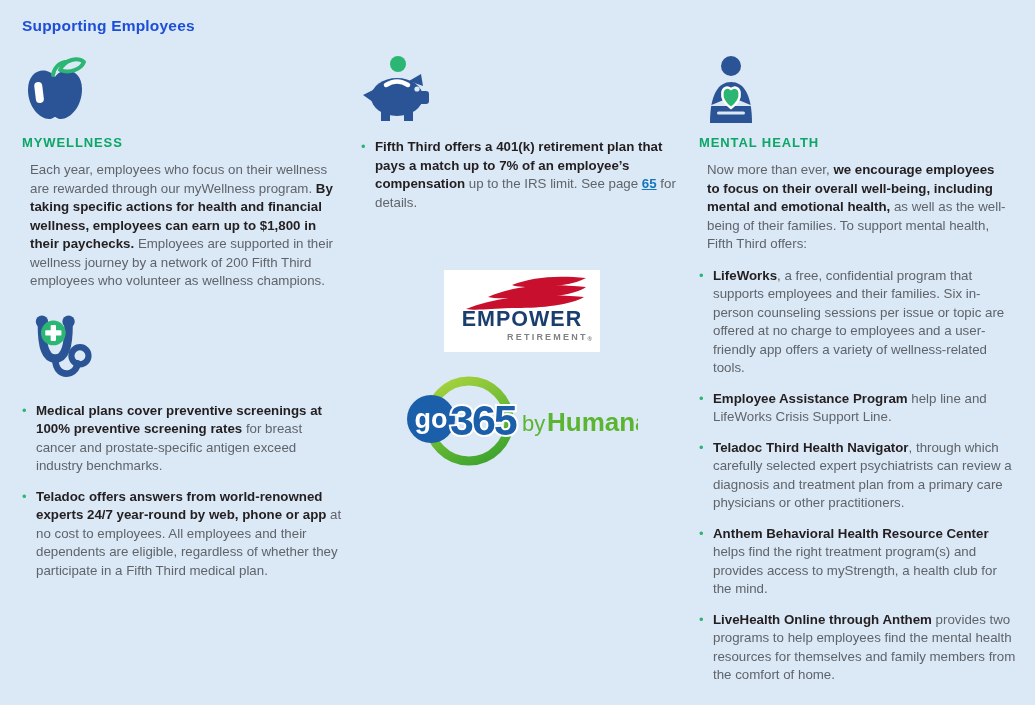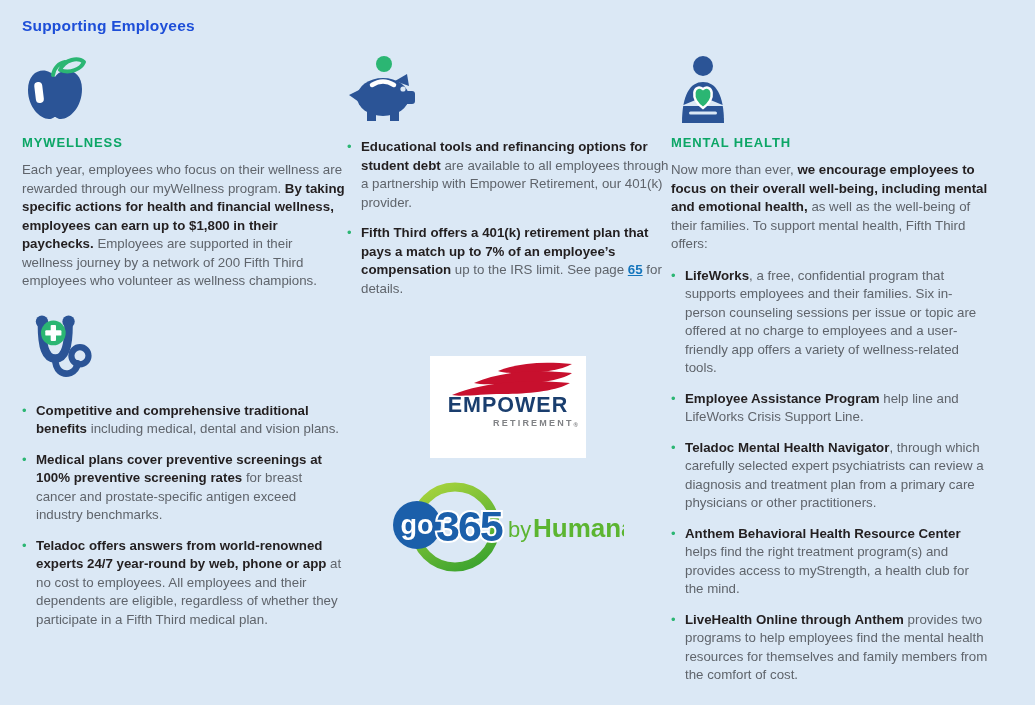--- a/index.html
+++ b/index.html
@@ -7,46 +7,46 @@
     width:1035px;height:705px;overflow:hidden;
     background:#dbe8f5;
     font-family:"Liberation Sans", sans-serif;
     -webkit-font-smoothing:antialiased;
   }
   .page{padding:17px 23px 0 22px;}
   .page-title{
     color:#1d4ed8;font-size:15.5px;font-weight:bold;letter-spacing:.2px;
     margin:0 0 16px 0;
   }
-  .columns{display:grid;grid-template-columns:323px 322px 318px;column-gap:2px;}
+  .columns{display:grid;grid-template-columns:323px 322px 318px;column-gap:16px;}
   .col1{width:323px;margin-right:10px;}
   .col2{width:322px;margin-right:17px;}
   .col3{width:318px;}
   .icon-wrap{height:72px;margin:2px 0 10px 0;display:flex;align-items:flex-end;}
   .icon-wrap svg{display:block;}
   .section-heading{
     color:#0ca666;font-size:13px;font-weight:bold;letter-spacing:.9px;
     margin:0 0 11px 0;
   }
   .body-text, li{
-    color:#5f646b;font-size:13.3px;line-height:18.5px;margin:0;
+    color:#5f646b;font-size:13.3px;line-height:18.5px;margin:8px;
   }
   .seg-b{color:#231f20;font-weight:bold;}
   .seg-link{color:#1475bc;font-weight:bold;text-decoration:underline;cursor:pointer;}
   ul.bullets{list-style:none;margin:13px 0 0 0;padding:0;}
   ul.bullets li{position:relative;padding-left:14px;margin:0 0 12px 0;}
   ul.bullets li::before{
     content:"\2022";position:absolute;left:0;top:0;
     color:#2bb673;font-size:13px;line-height:18.5px;
   }
   .physical-block{margin-top:22px;}
   .physical-block .icon-wrap{height:76px;}
   .logos{display:flex;flex-direction:column;align-items:center;margin-top:58px;}
   .empower-box{
-    width:156px;height:102px;background:#ffffff;
+    width:156px;height:82px;background:#ffffff;
     display:flex;flex-direction:column;align-items:center;justify-content:flex-start;
     padding:6px 8px 0 8px;box-sizing:border-box;
   }
   .empower-word{
     color:#1a3e6e;font-size:21.5px;font-weight:bold;letter-spacing:1px;
     line-height:22px;margin-top:-2px;white-space:nowrap;
   }
   .empower-sub{
     align-self:flex-end;color:#808285;font-size:9px;font-weight:bold;
     letter-spacing:2.2px;margin-top:2px;white-space:nowrap;
@@ -87,21 +87,20 @@
             <circle cx="33" cy="21" r="13" fill="#2bb673"></circle>
             <rect x="30.2" y="12.5" width="5.6" height="17" rx="1" fill="#ffffff"></rect>
             <rect x="24.5" y="18.2" width="17" height="5.6" rx="1" fill="#ffffff"></rect>
             <path d="M35 48 C35 60 42 66 51 63 C56 61 58 57 58.5 53" fill="none" stroke="#2b5496" stroke-width="7" stroke-linecap="round"></path>
             <circle cx="61" cy="45" r="9" fill="none" stroke="#2b5496" stroke-width="6.5"></circle>
           </svg>
         </div>
 
 
         <ul class="bullets">
-          <li><span class="seg-b">Competitive and comprehensive traditional benefits</span><span> including medical, dental and vision plans.</span></li>
           <li><span class="seg-b">Medical plans cover preventive screenings at 100% preventive screening rates</span><span> for breast cancer and prostate-specific antigen exceed industry benchmarks.</span></li>
           <li><span class="seg-b">Teladoc offers answers from world-renowned experts 24/7 year-round by web, phone or app</span><span> at no cost to employees. All employees and their dependents are eligible, regardless of whether they participate in a Fifth Third medical plan.</span></li>
         </ul>
       </div>
     </section>
 
     <section class="col2">
 
       <div class="icon-wrap">
         <svg width="70" height="70" viewBox="0 0 70 70" aria-hidden="true">
@@ -113,21 +112,20 @@
           <rect x="20" y="57" width="9" height="9" fill="#2b5496"></rect>
           <rect x="43" y="57" width="9" height="9" fill="#2b5496"></rect>
           <path d="M25 30 Q36 23 47 30" fill="none" stroke="#ffffff" stroke-width="4.5" stroke-linecap="round"></path>
           <circle cx="56" cy="34" r="2.6" fill="#dbe8f5"></circle>
         </svg>
       </div>
 
 
 
       <ul class="bullets">
-        <li><span class="seg-b">Educational tools and refinancing options for student debt</span><span> are available to all employees through a partnership with Empower Retirement, our 401(k) provider.</span></li>
         <li><span class="seg-b">Fifth Third offers a 401(k) retirement plan that pays a match up to 7% of an employee’s compensation</span><span> up to the IRS limit. See page </span><span class="seg-link">65</span><span> for details.</span></li>
       </ul>
 
       <div class="logos">
 
         <div class="empower-box">
           <svg width="132" height="34" viewBox="0 0 132 34" aria-hidden="true">
             <path d="M56 9 C76 1 100 -1 130 2 C120 8 98 11 80 11 C70 11 61 11 56 9 Z" fill="#c8102e"></path>
             <path d="M32 21 C57 10 88 7 130 11 C119 19 92 22 68 22 C52 22 38 23 32 21 Z" fill="#c8102e"></path>
             <path d="M10 33 C42 20 82 17 128 21 C115 29 86 32 60 32 C40 32 21 35 10 33 Z" fill="#c8102e"></path>
@@ -168,20 +166,20 @@
         </svg>
       </div>
 
       <h2 class="section-heading">MENTAL HEALTH</h2>
 
       <p class="body-text"><span>Now more than ever, </span><span class="seg-b">we encourage employees to focus on their overall well-being, including mental and emotional health,</span><span> as well as the well-being of their families. To support mental health, Fifth Third offers:</span></p>
 
       <ul class="bullets">
         <li><span class="seg-b">LifeWorks</span><span>, a free, confidential program that supports employees and their families. Six in-person counseling sessions per issue or topic are offered at no charge to employees and a user-friendly app offers a variety of wellness-related tools.</span></li>
         <li><span class="seg-b">Employee Assistance Program</span><span> help line and LifeWorks Crisis Support Line.</span></li>
-        <li><span class="seg-b">Teladoc Mental Health Navigator</span><span>, through which carefully selected expert psychiatrists can review a diagnosis and treatment plan from a primary care physicians or other practitioners.</span></li>
+        <li><span class="seg-b">Teladoc Third Health Navigator</span><span>, through which carefully selected expert psychiatrists can review a diagnosis and treatment plan from a primary care physicians or other practitioners.</span></li>
         <li><span class="seg-b">Anthem Behavioral Health Resource Center</span><span> helps find the right treatment program(s) and provides access to myStrength, a health club for the mind.</span></li>
-        <li><span class="seg-b">LiveHealth Online through Anthem</span><span> provides two programs to help employees find the mental health resources for themselves and family members from the comfort of cost.</span></li>
+        <li><span class="seg-b">LiveHealth Online through Anthem</span><span> provides two programs to help employees find the mental health resources for themselves and family members from the comfort of home.</span></li>
       </ul>
     </section>
 
   </div>
 </div>
 
 </body></html>

